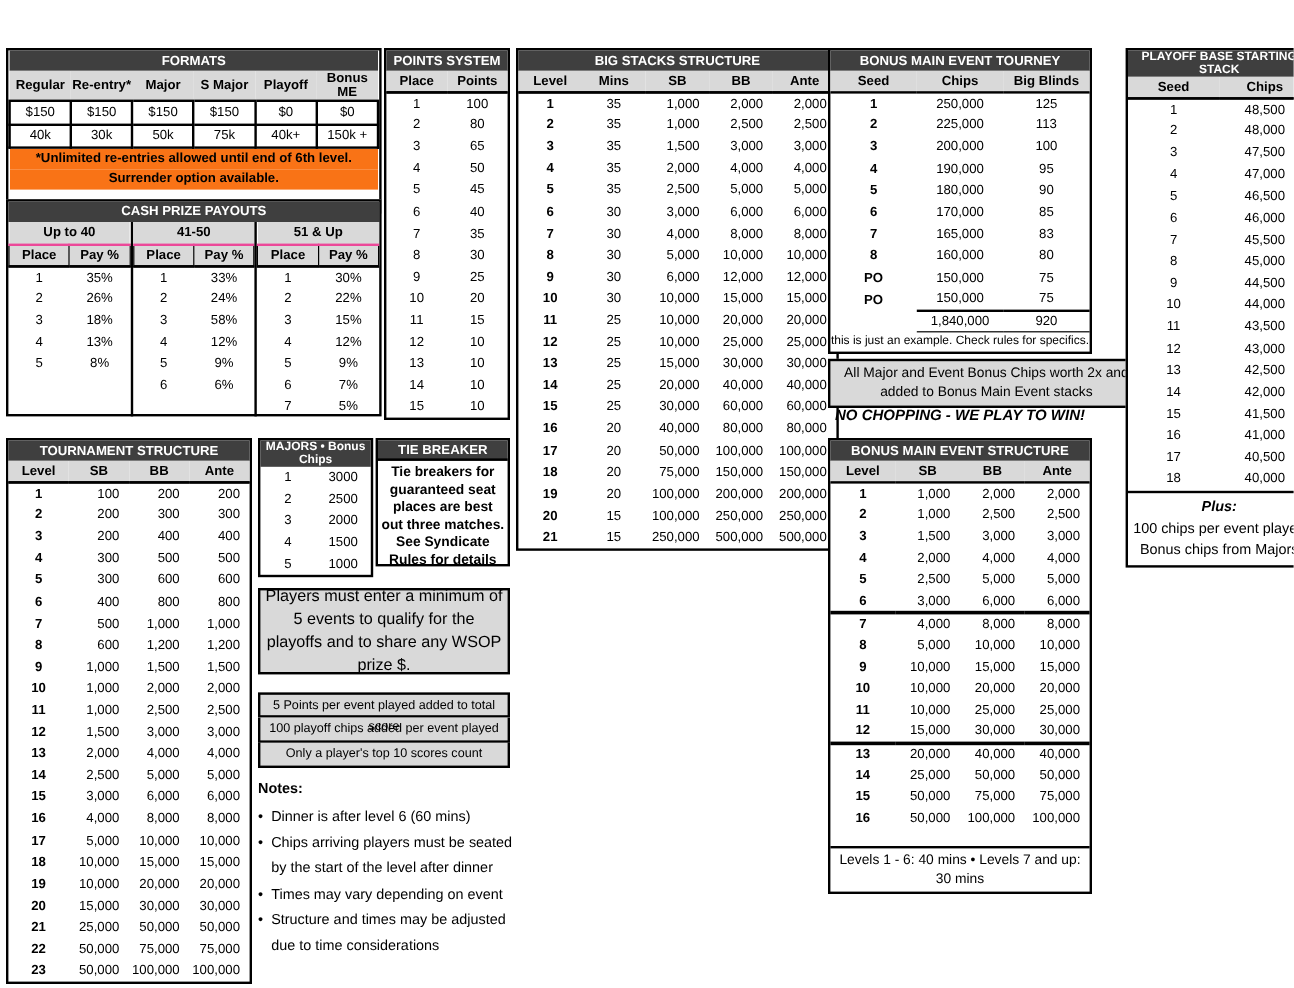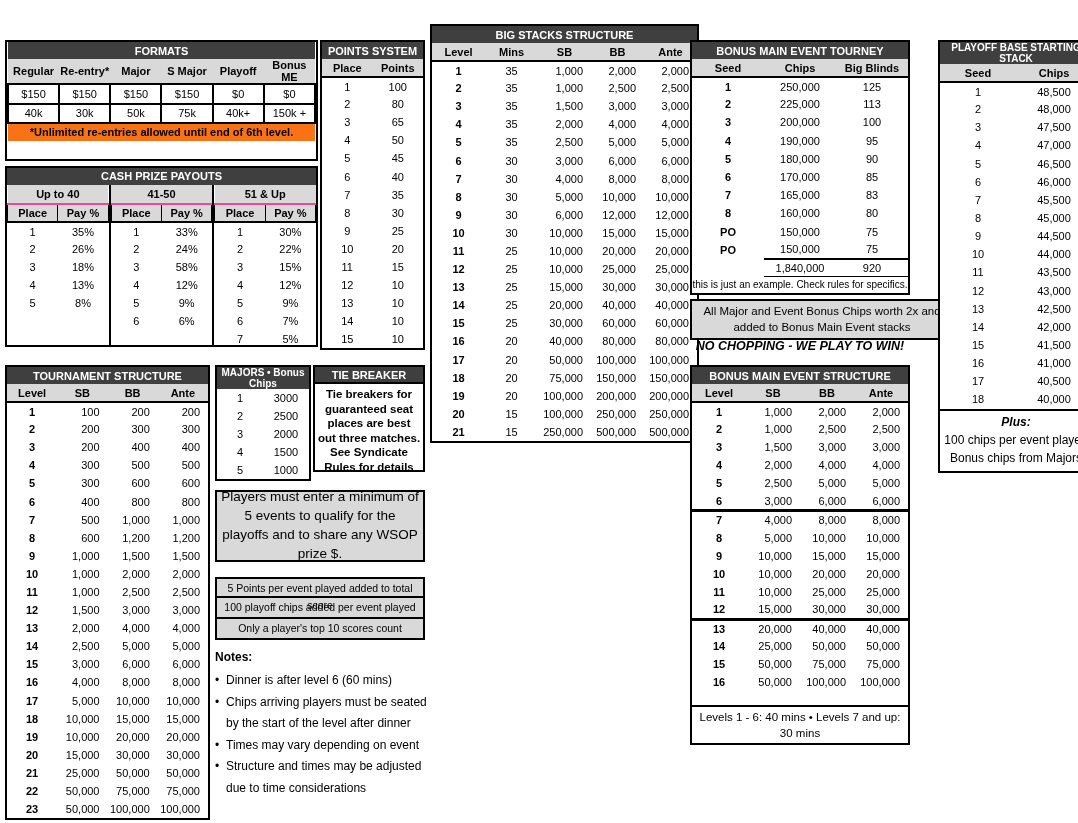--- a/index.html
+++ b/index.html
@@ -74,21 +74,21 @@
     font-size: 10.5px; height: 21px; line-height: 17px; padding-top: 1px; }
   #scoring .rule + .rule { border-top: none; }
 
   
   #notes { left: 215px; top: 650px; width: 215px; font-size: 12px; }
   #notes .notes-title { font-weight: bold; margin-bottom: 6px; }
   #notes .note-item { position: relative; padding-left: 11px; line-height: 21.5px; }
   #notes .note-item::before { content: "•"; position: absolute; left: 0; }
 
   
-  #bigstacks { left: 430px; top: 24px; width: 269px; }
+  #bigstacks { left: 430px; top: 40px; width: 269px; }
 
   
   #bonustourney { left: 690px; top: 40px; width: 220px; }
   #bonustourney tbody td { height: 18.2px; }
   #bonustourney .total td { font-size: 11px; height: 18px; text-align: center; }
   #bonustourney .total .sum { border-top: 2px solid #000; border-bottom: 1px solid #000; }
   #bonustourney .example { font-size: 10px; text-align: center; height: 16px; line-height: 15px; }
 
   #bonusnote { left: 690px; top: 299px; width: 264px; background: #d9d9d9;
     font-size: 11.5px; text-align: center; line-height: 1.35; padding: 3px 2px; }
@@ -146,20 +146,23 @@
             <td class="fcell">30k</td>
             <td class="fcell">50k</td>
             <td class="fcell">75k</td>
             <td class="fcell">40k+</td>
             <td class="fcell">150k +</td>
           </tr>
         </tbody>
       <tbody>
         <tr class="note">
             <td colspan="6">*Unlimited re-entries allowed until end of 6th level.</td>
+          </tr>
+        <tr class="note">
+            <td colspan="6">Surrender option available.</td>
           </tr>
         <tr class="blank">
             <td colspan="6"></td>
           </tr>
       </tbody>
     </table>
   </div>
 
   <div id="cash" class="abs box">
     <div class="cash-title">CASH PRIZE PAYOUTS</div>

